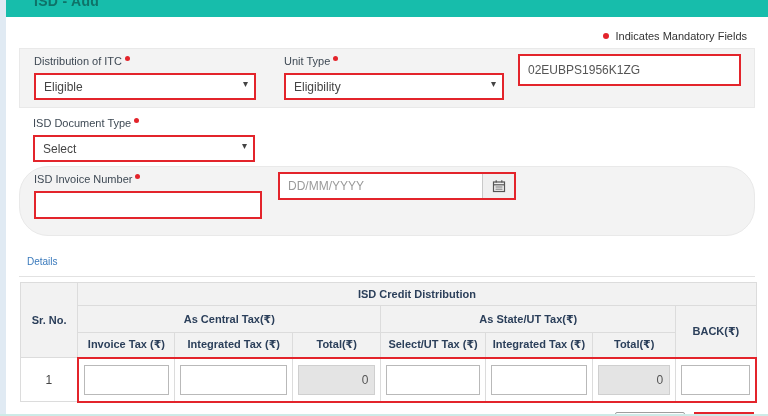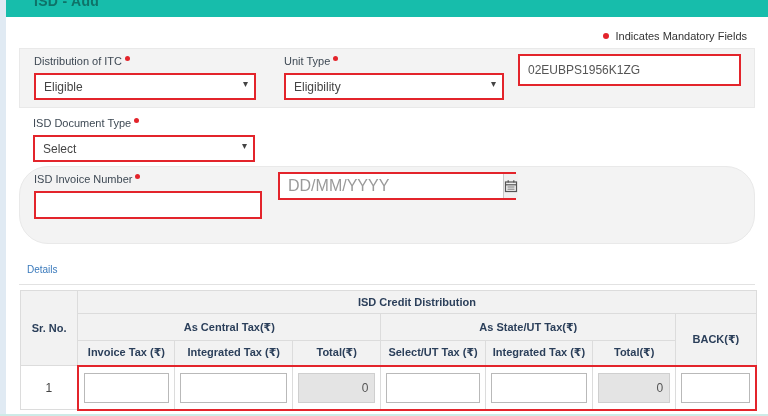--- a/index.html
+++ b/index.html
@@ -16,40 +16,40 @@
 
   .note-row { text-align:right; padding:13px 8px 6px 0; font-size:11px; color:#333; }
   .req-dot, .note-dot { display:inline-block; width:6px; height:6px; background:#e3242b; border-radius:50%; }
   .note-dot { margin-right:7px; vertical-align:1px; }
   .req-dot { width:5px; height:5px; margin-left:3px; vertical-align:4px; }
 
   .band { background:#f3f3f3; border:1px solid #e9e9e9; }
   .row-flex { display:flex; }
   .row1 { padding:5px 13px 7px 14px; }
   .doc-row { padding:8px 13px 4px 14px; background:#fff; }
-  .row3 { padding:5px 13px 24px 14px;border-radius:29px; }
+  .row3 { padding:5px 13px 16px 14px;border-radius:29px; }
 
   .fg1 { width:222px; margin-right:28px; }
   .fg2 { width:220px; margin-right:14px; }
   .fg3 { flex:1; }
   .fg4 { width:228px; margin-right:16px; }
   .fg5 { width:238px; }
 
   .lbl { display:block; font-size:11px; color:#3e4954; margin-bottom:5px; line-height:14px; }
 
   .select { position:relative; height:27px; border:2px solid #e3242b; background:#fff;
             font-size:12px; color:#444; padding:5px 20px 0 8px; cursor:pointer; }
   .select .arrow { position:absolute; right:6px; top:3px; font-size:10px; color:#444; }
 
   .text-input { display:block; width:100%; height:32px; border:2px solid #e3242b; background:#fff;
                 font-size:12px; color:#555; padding:0 8px; outline:none; }
   .tall { height:28px; }
 
   .date-group { display:flex; height:28px; border:2px solid #e3242b; background:#fff; }
-  .date-input { flex:1; border:none; outline:none; background:transparent; font-size:16px; color:#444; padding:0 8px; }
+  .date-input { flex:1; border:none; outline:none; background:transparent; font-size:12px; color:#444; padding:0 8px; }
   .date-input::placeholder { color:#9a9a9a; }
   .date-addon { width:32px; background:#f0f0f0; border-left:1px solid #c9c9c9;
                 display:flex; align-items:center; justify-content:center; cursor:pointer; }
 
   .details-heading { margin:20px 0 0 8px; font-size:10px; color:#3a7abc; }
   .divider { margin-top:9px; border-top:1px solid #e2e2e2; }
 
   table.grid { width:737px; margin:5px 0 0 1px; border-collapse:collapse; table-layout:fixed; }
   .grid th { background:#f2f2f2; border:1px solid #dcdcdc; color:#2b3f5a;
              font-size:11px; font-weight:bold; text-align:center; padding:4px 2px; }

